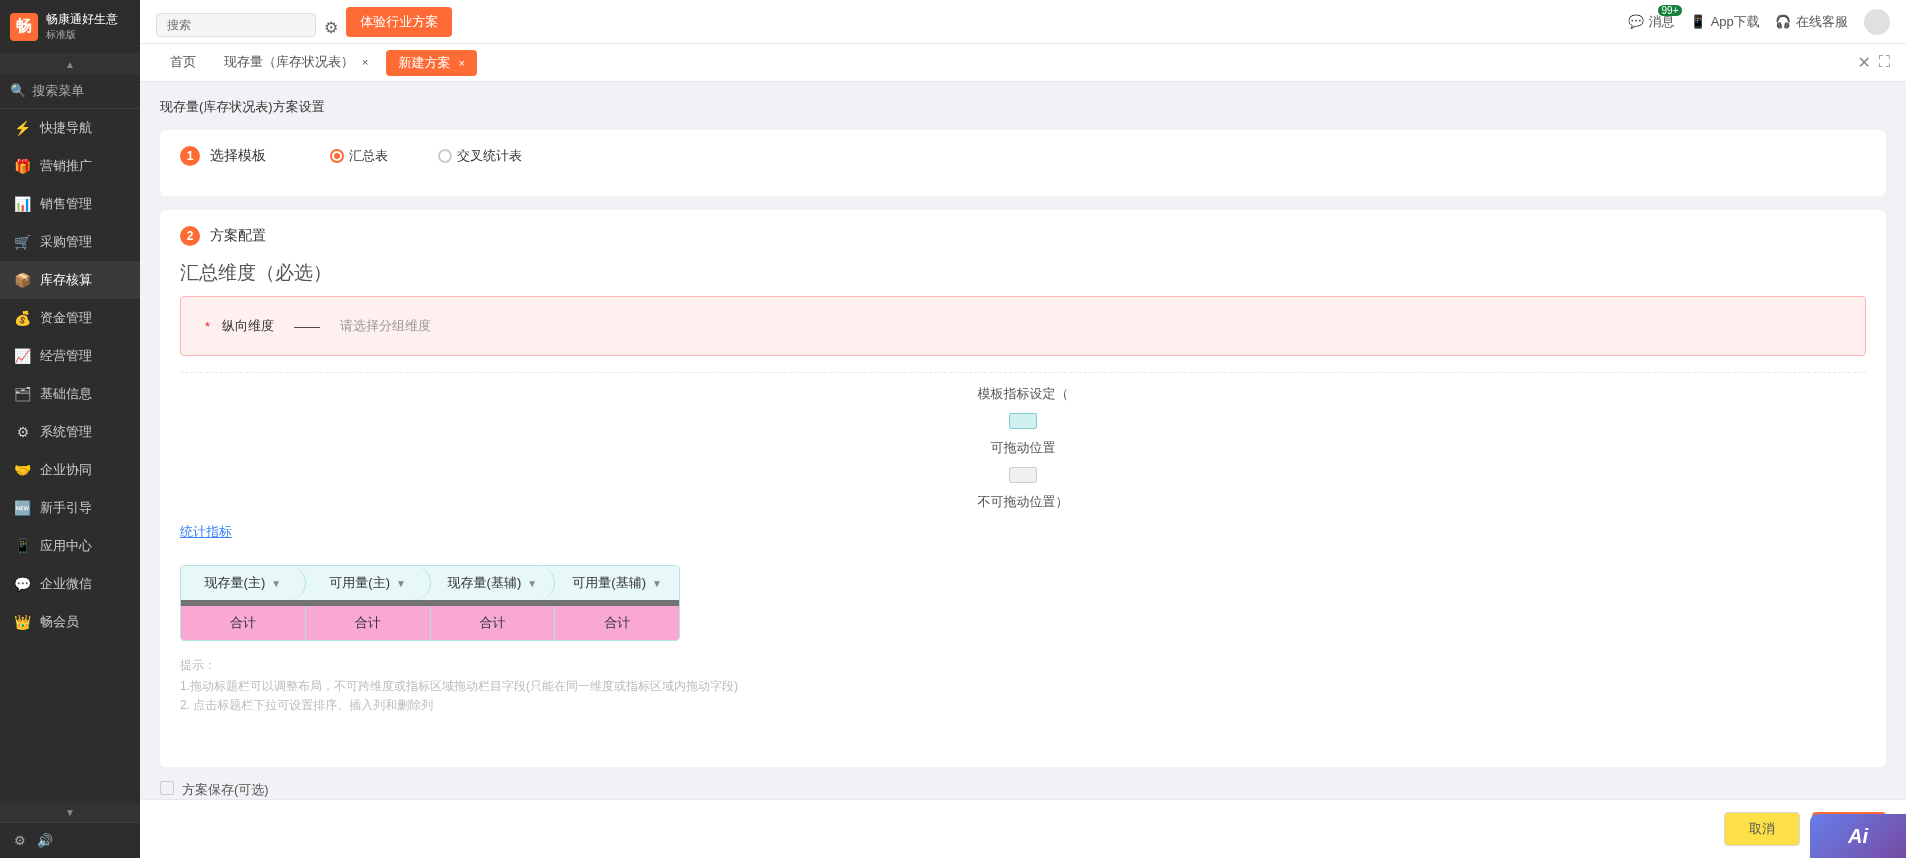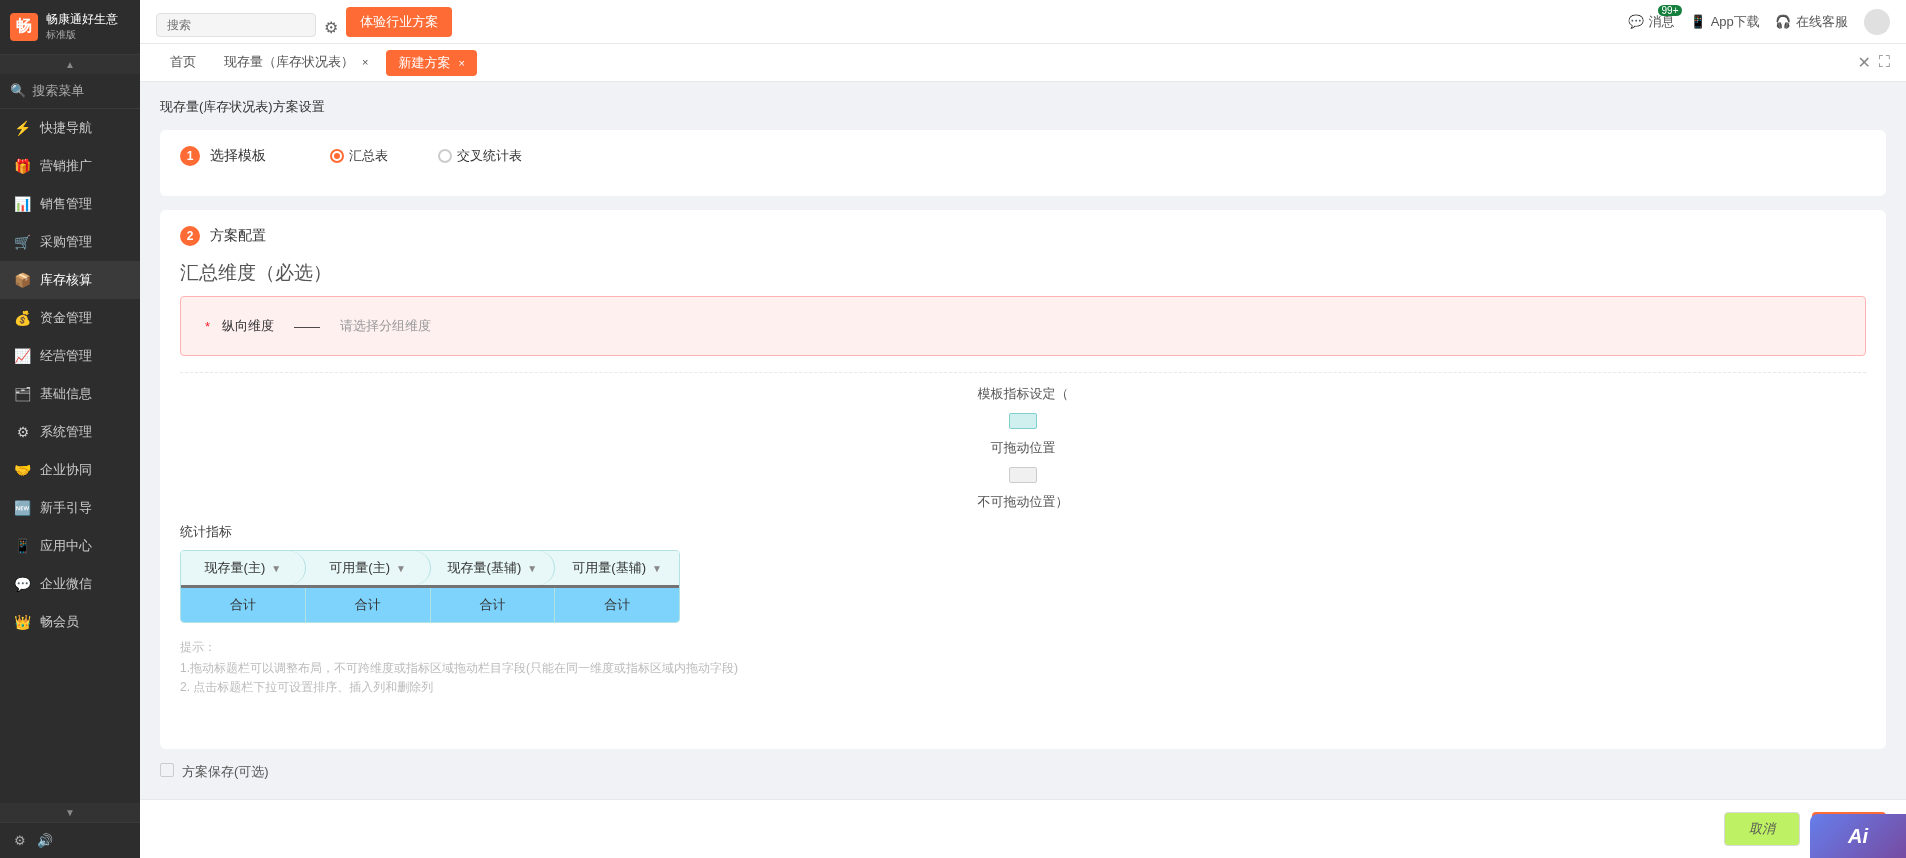--- a/index.html
+++ b/index.html
@@ -277,23 +277,24 @@
       height: 16px;
       border-radius: 2px;
       border: 1px solid #ccc;
     }
     .indicator-box.draggable { background: #d0f0f0; border-color: #80d0d0; }
     .indicator-box.non-draggable { background: #f0f0f0; border-color: #ccc; }
 
     
     .stats-section-label {
       font-size: 13px;
-      color: #404040;
+      color: #3b82f6;
       font-weight: 500;
-      margin-bottom: 9px;
+      margin-bottom: 24px;
+      text-decoration: underline;
     }
     .stats-table {
       border: 1px solid #b2e2e2;
       border-radius: 4px;
       overflow: hidden;
       width: fit-content;
       min-width: 500px;
     }
     .stats-table-header {
       display: flex;
@@ -309,22 +310,22 @@
       font-size: 13px;
       color: #333;
       border-right: 1px solid #b2e2e2;
       cursor: pointer;
       border-radius: 17px;
     }
     .stats-col-header:last-child { border-right: none; }
     .stats-col-header .chevron { font-size: 10px; color: #888; }
     .stats-table-row {
       display: flex;
-      border-top: 3px solid #737373;
-      background: #7dd3fc;
+      border-top: 6px solid #737373;
+      background: #f9a8d4;
     }
     .stats-col-cell {
       flex: 1;
       padding: 8px 12px;
       text-align: center;
       font-size: 13px;
       color: #333;
       border-right: 1px solid #b2e2e2;
     }
     .stats-col-cell:last-child { border-right: none; }
@@ -357,28 +358,27 @@
     .footer {
       background: #fff;
       padding: 12px 20px;
       display: flex;
       justify-content: flex-end;
       gap: 12px;
       border-top: 1px solid #e8e8e8;
       flex-shrink: 0;
     }
     .btn-cancel {
-      background: #bef264;
+      background: #fde047;
       border: 1px solid #d9d9d9;
       color: #555;
       border-radius: 4px;
       padding: 7px 24px;
       font-size: 13px;
       cursor: pointer;
-      font-style: italic;
     }
     .btn-query {
       background: #ff6b35;
       color: #fff;
       border: none;
       border-radius: 4px;
       padding: 7px 24px;
       font-size: 13px;
       cursor: pointer;
     }

